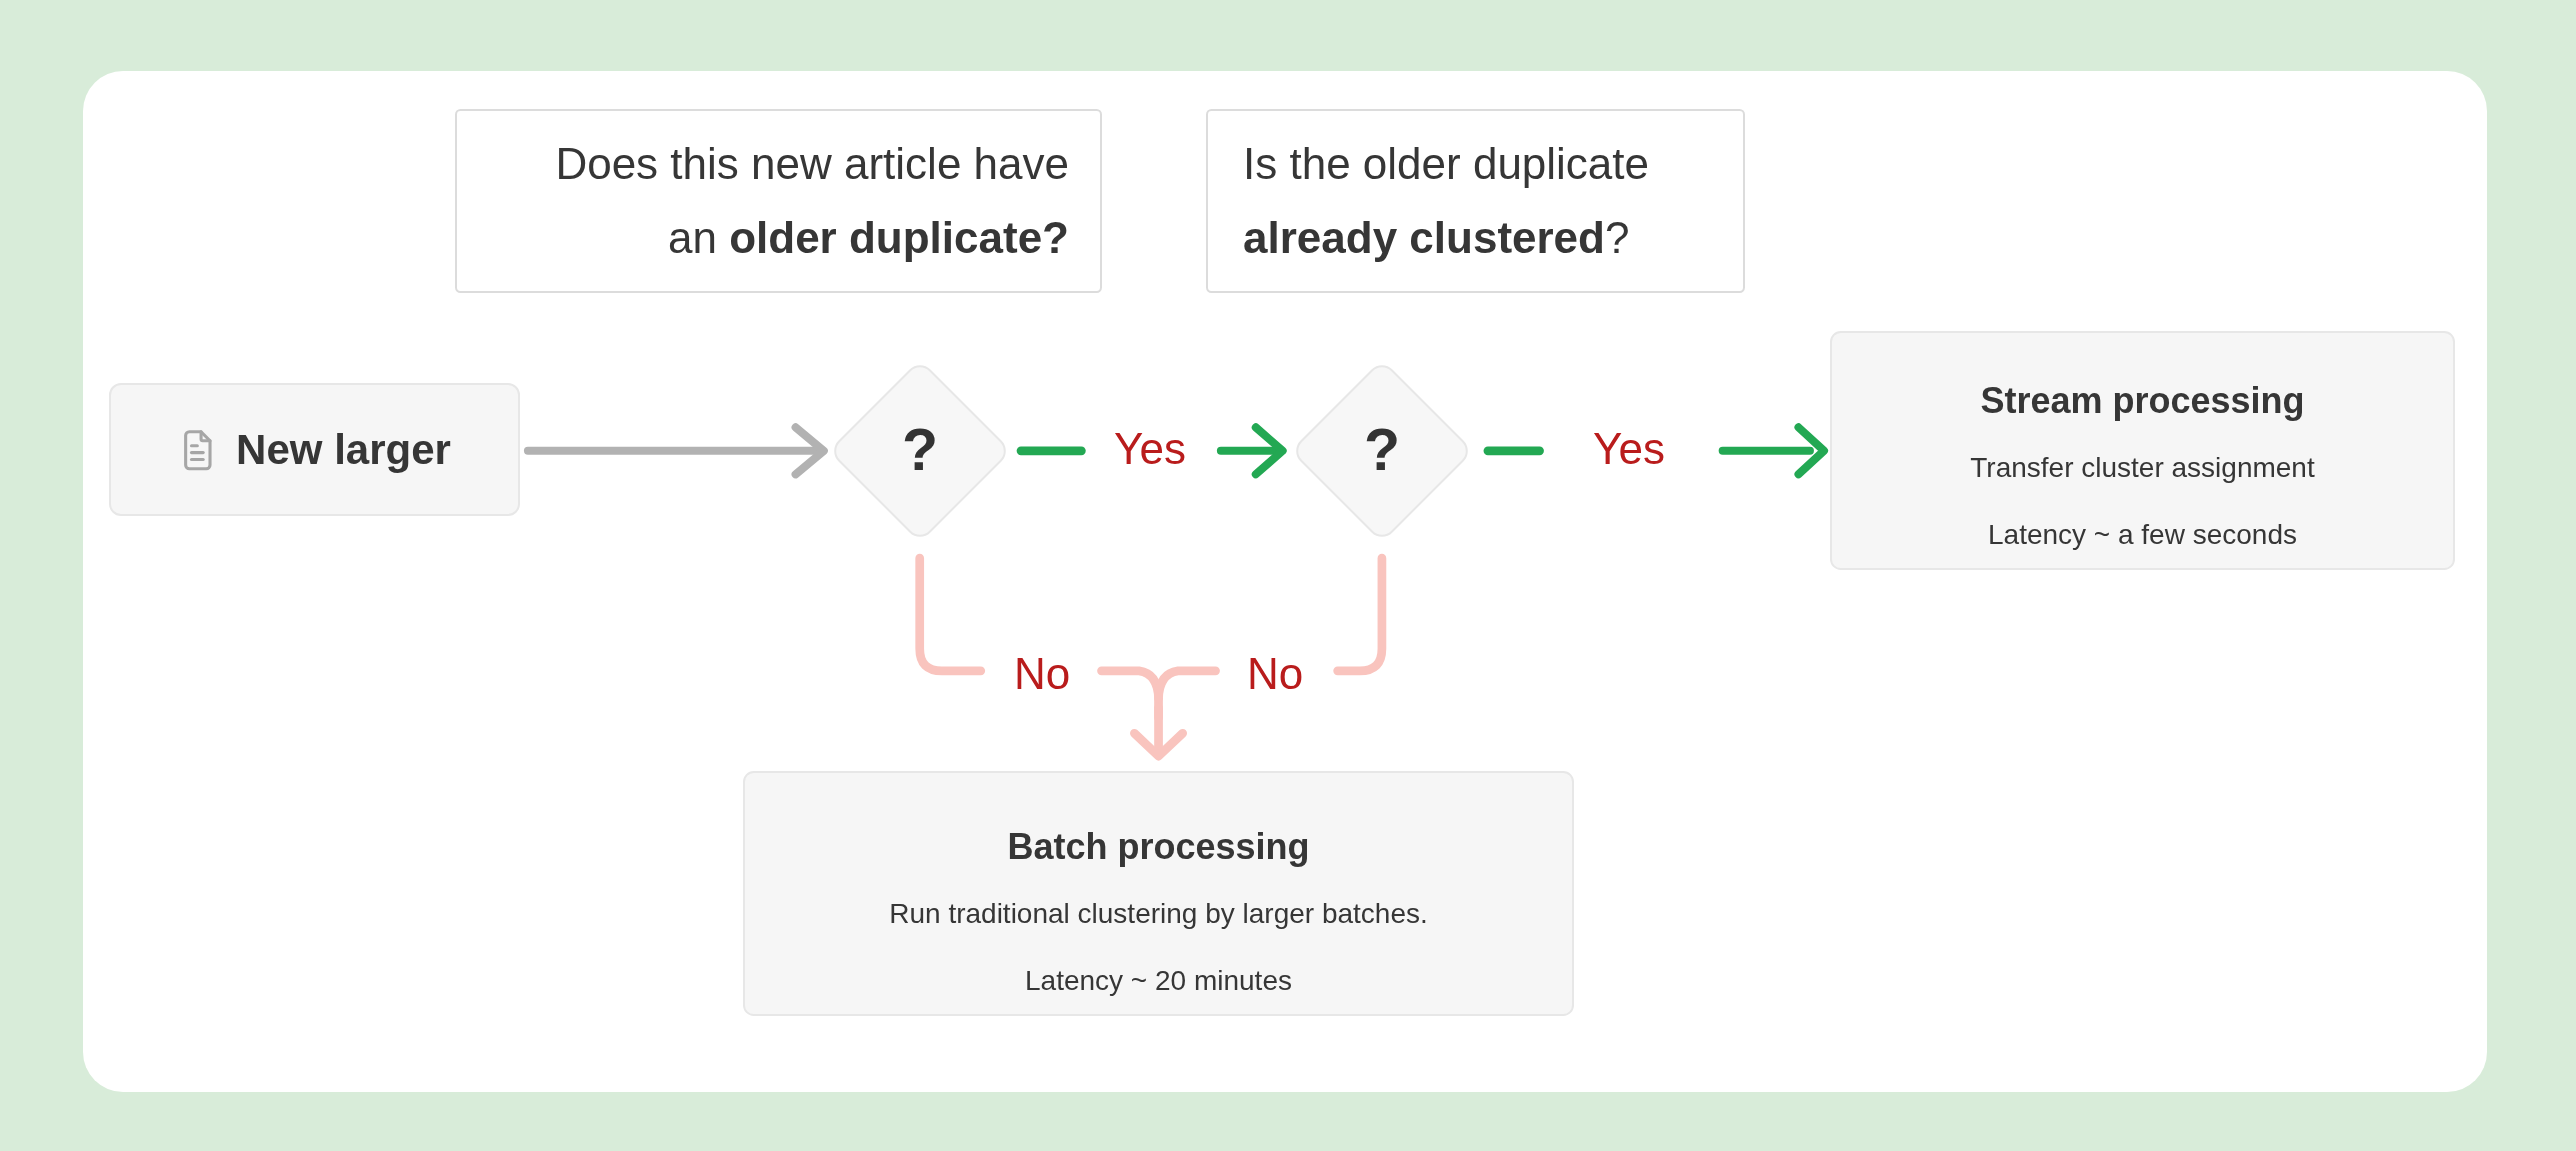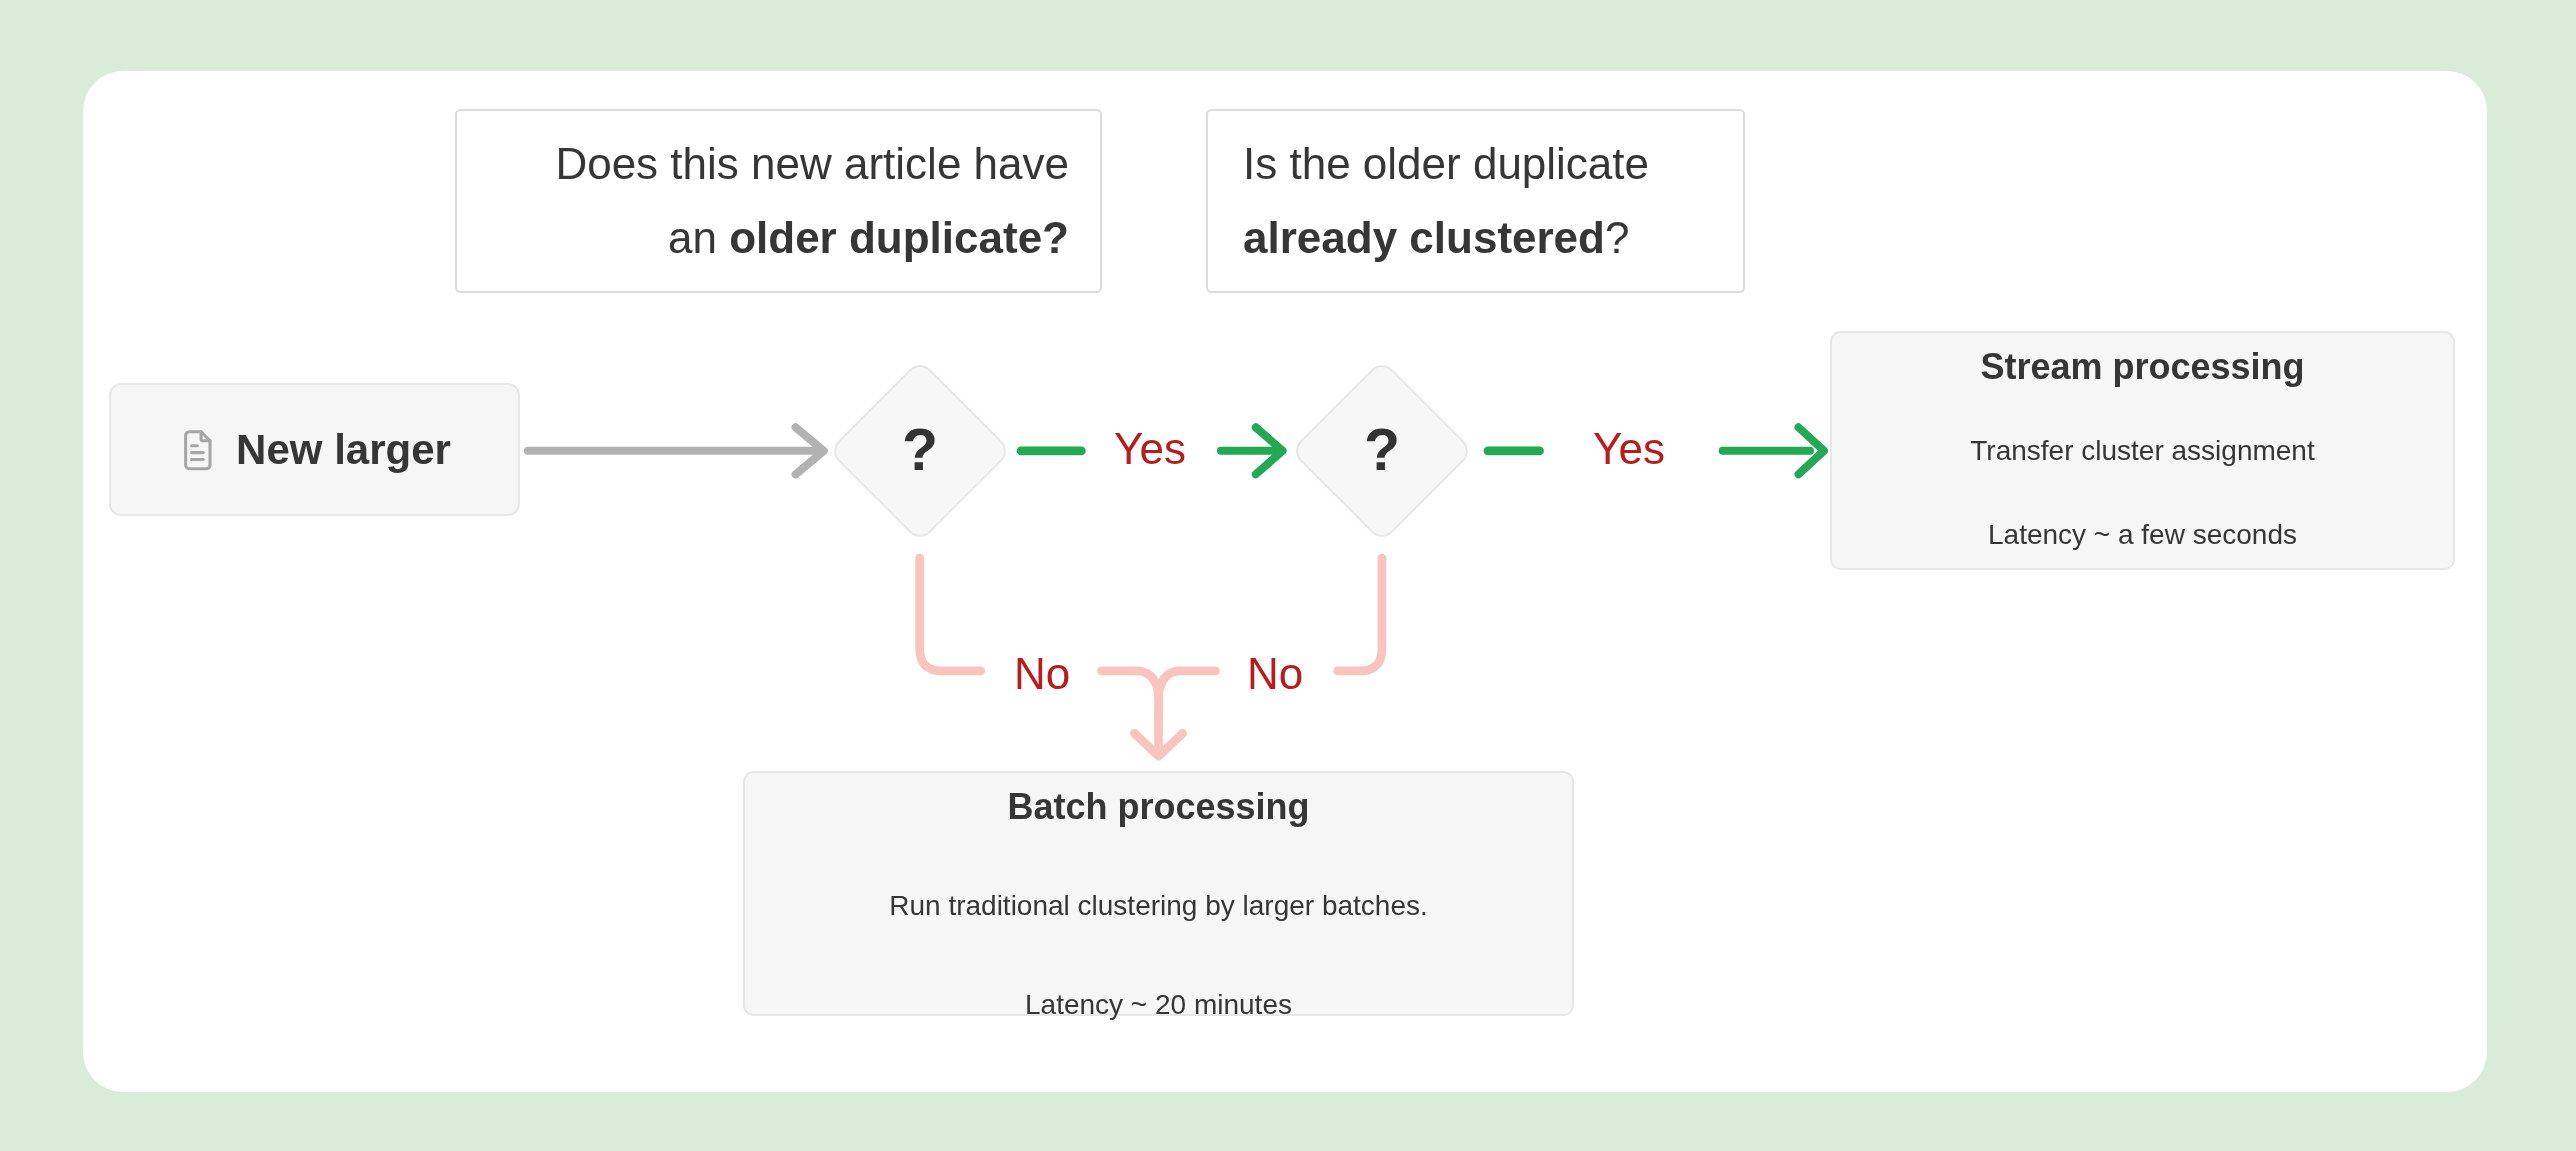--- a/index.html
+++ b/index.html
@@ -68,27 +68,27 @@
     font-size:44px;color:#b91c1c;white-space:nowrap;
   }
   .yes-1{left:1150px;top:439px;}
   .yes-2{left:1629px;top:439px;}
   .no-1{left:1042px;top:664px;}
   .no-2{left:1275px;top:664px;}
 
   .process-box{
     position:absolute;background:var(--node-fill);
     border:2px solid var(--node-border);border-radius:10.7px;
-    display:flex;flex-direction:column;align-items:center;justify-content:space-between;
+    display:flex;flex-direction:column;align-items:center;justify-content:flex-end;
     text-align:center;line-height:67px;color:var(--text);
   }
   .process-title{font-size:36px;font-weight:700;white-space:nowrap;}
   .process-line{font-size:28px;font-weight:400;white-space:nowrap;}
   .stream-box{left:1830px;top:321px;width:625px;height:239px;}
-  .batch-box{left:743px;top:761px;width:831px;height:245px;gap:32px;}
+  .batch-box{left:743px;top:761px;width:831px;height:245px;}
 </style>
 </head>
 <body>
 
 <div id="stage">
 
   <div class="card"></div>
 
   <svg class="connectors" viewBox="0 0 3840 1717" aria-hidden="true">
 

